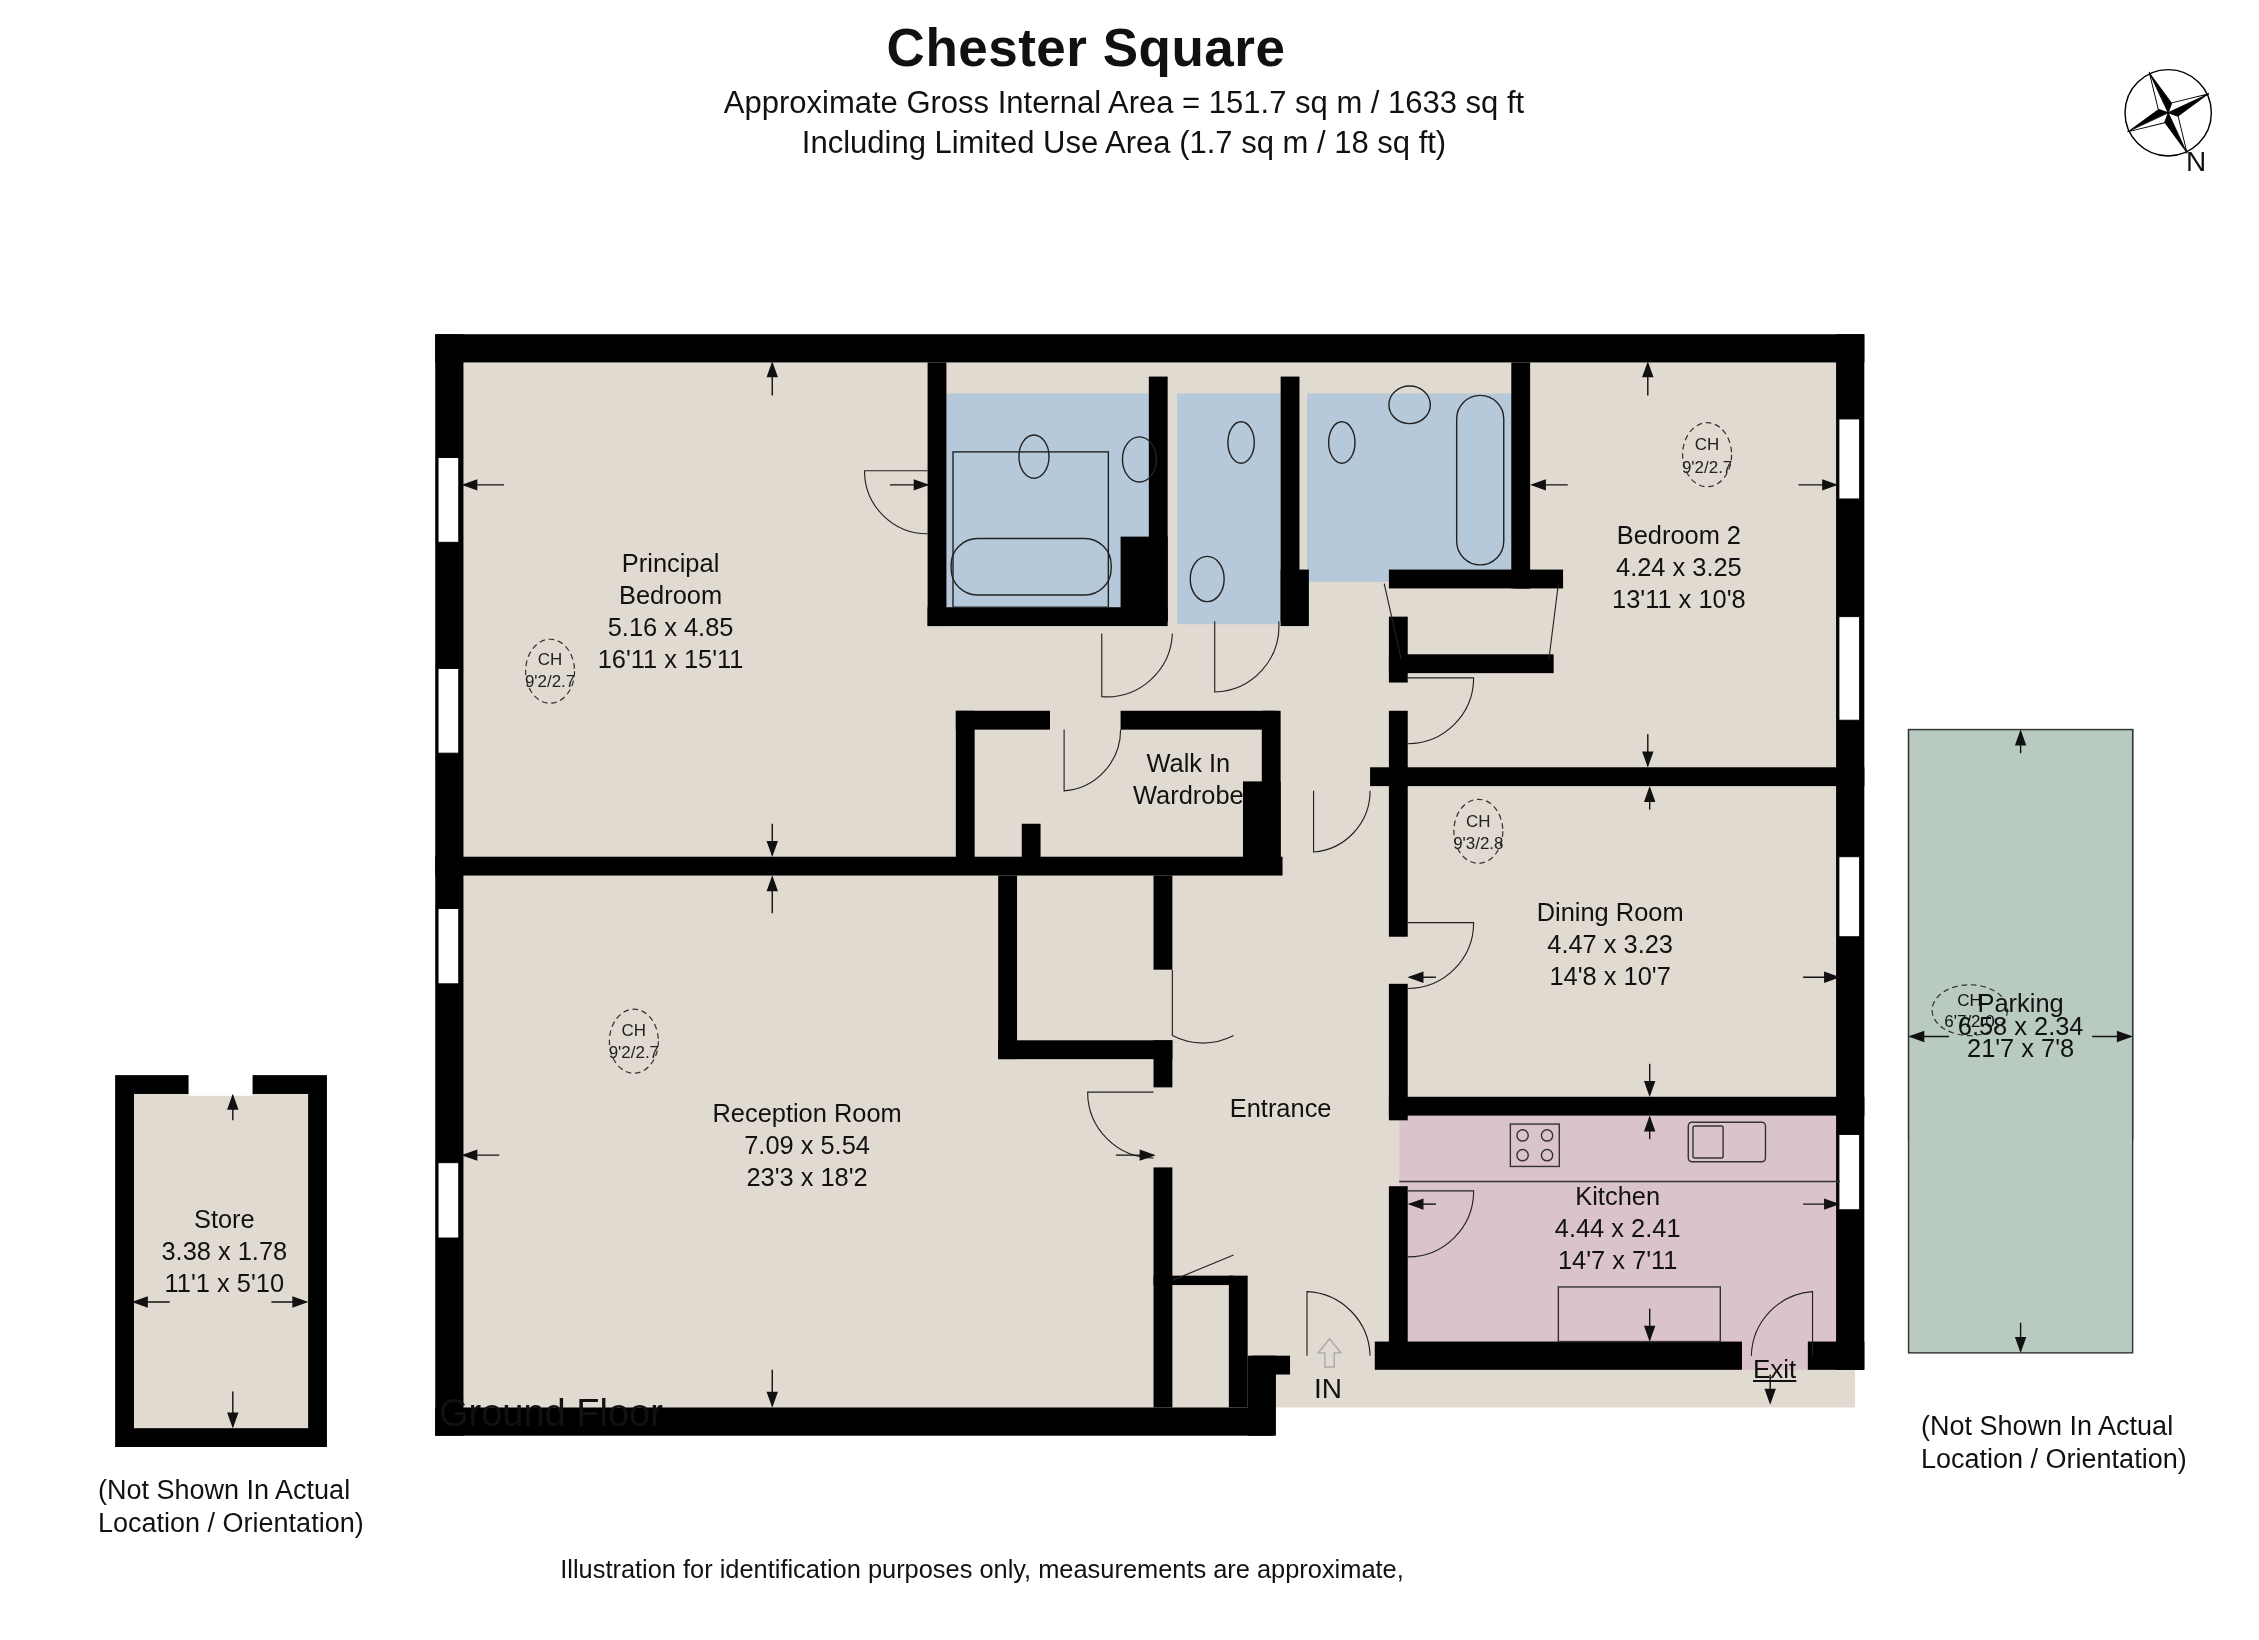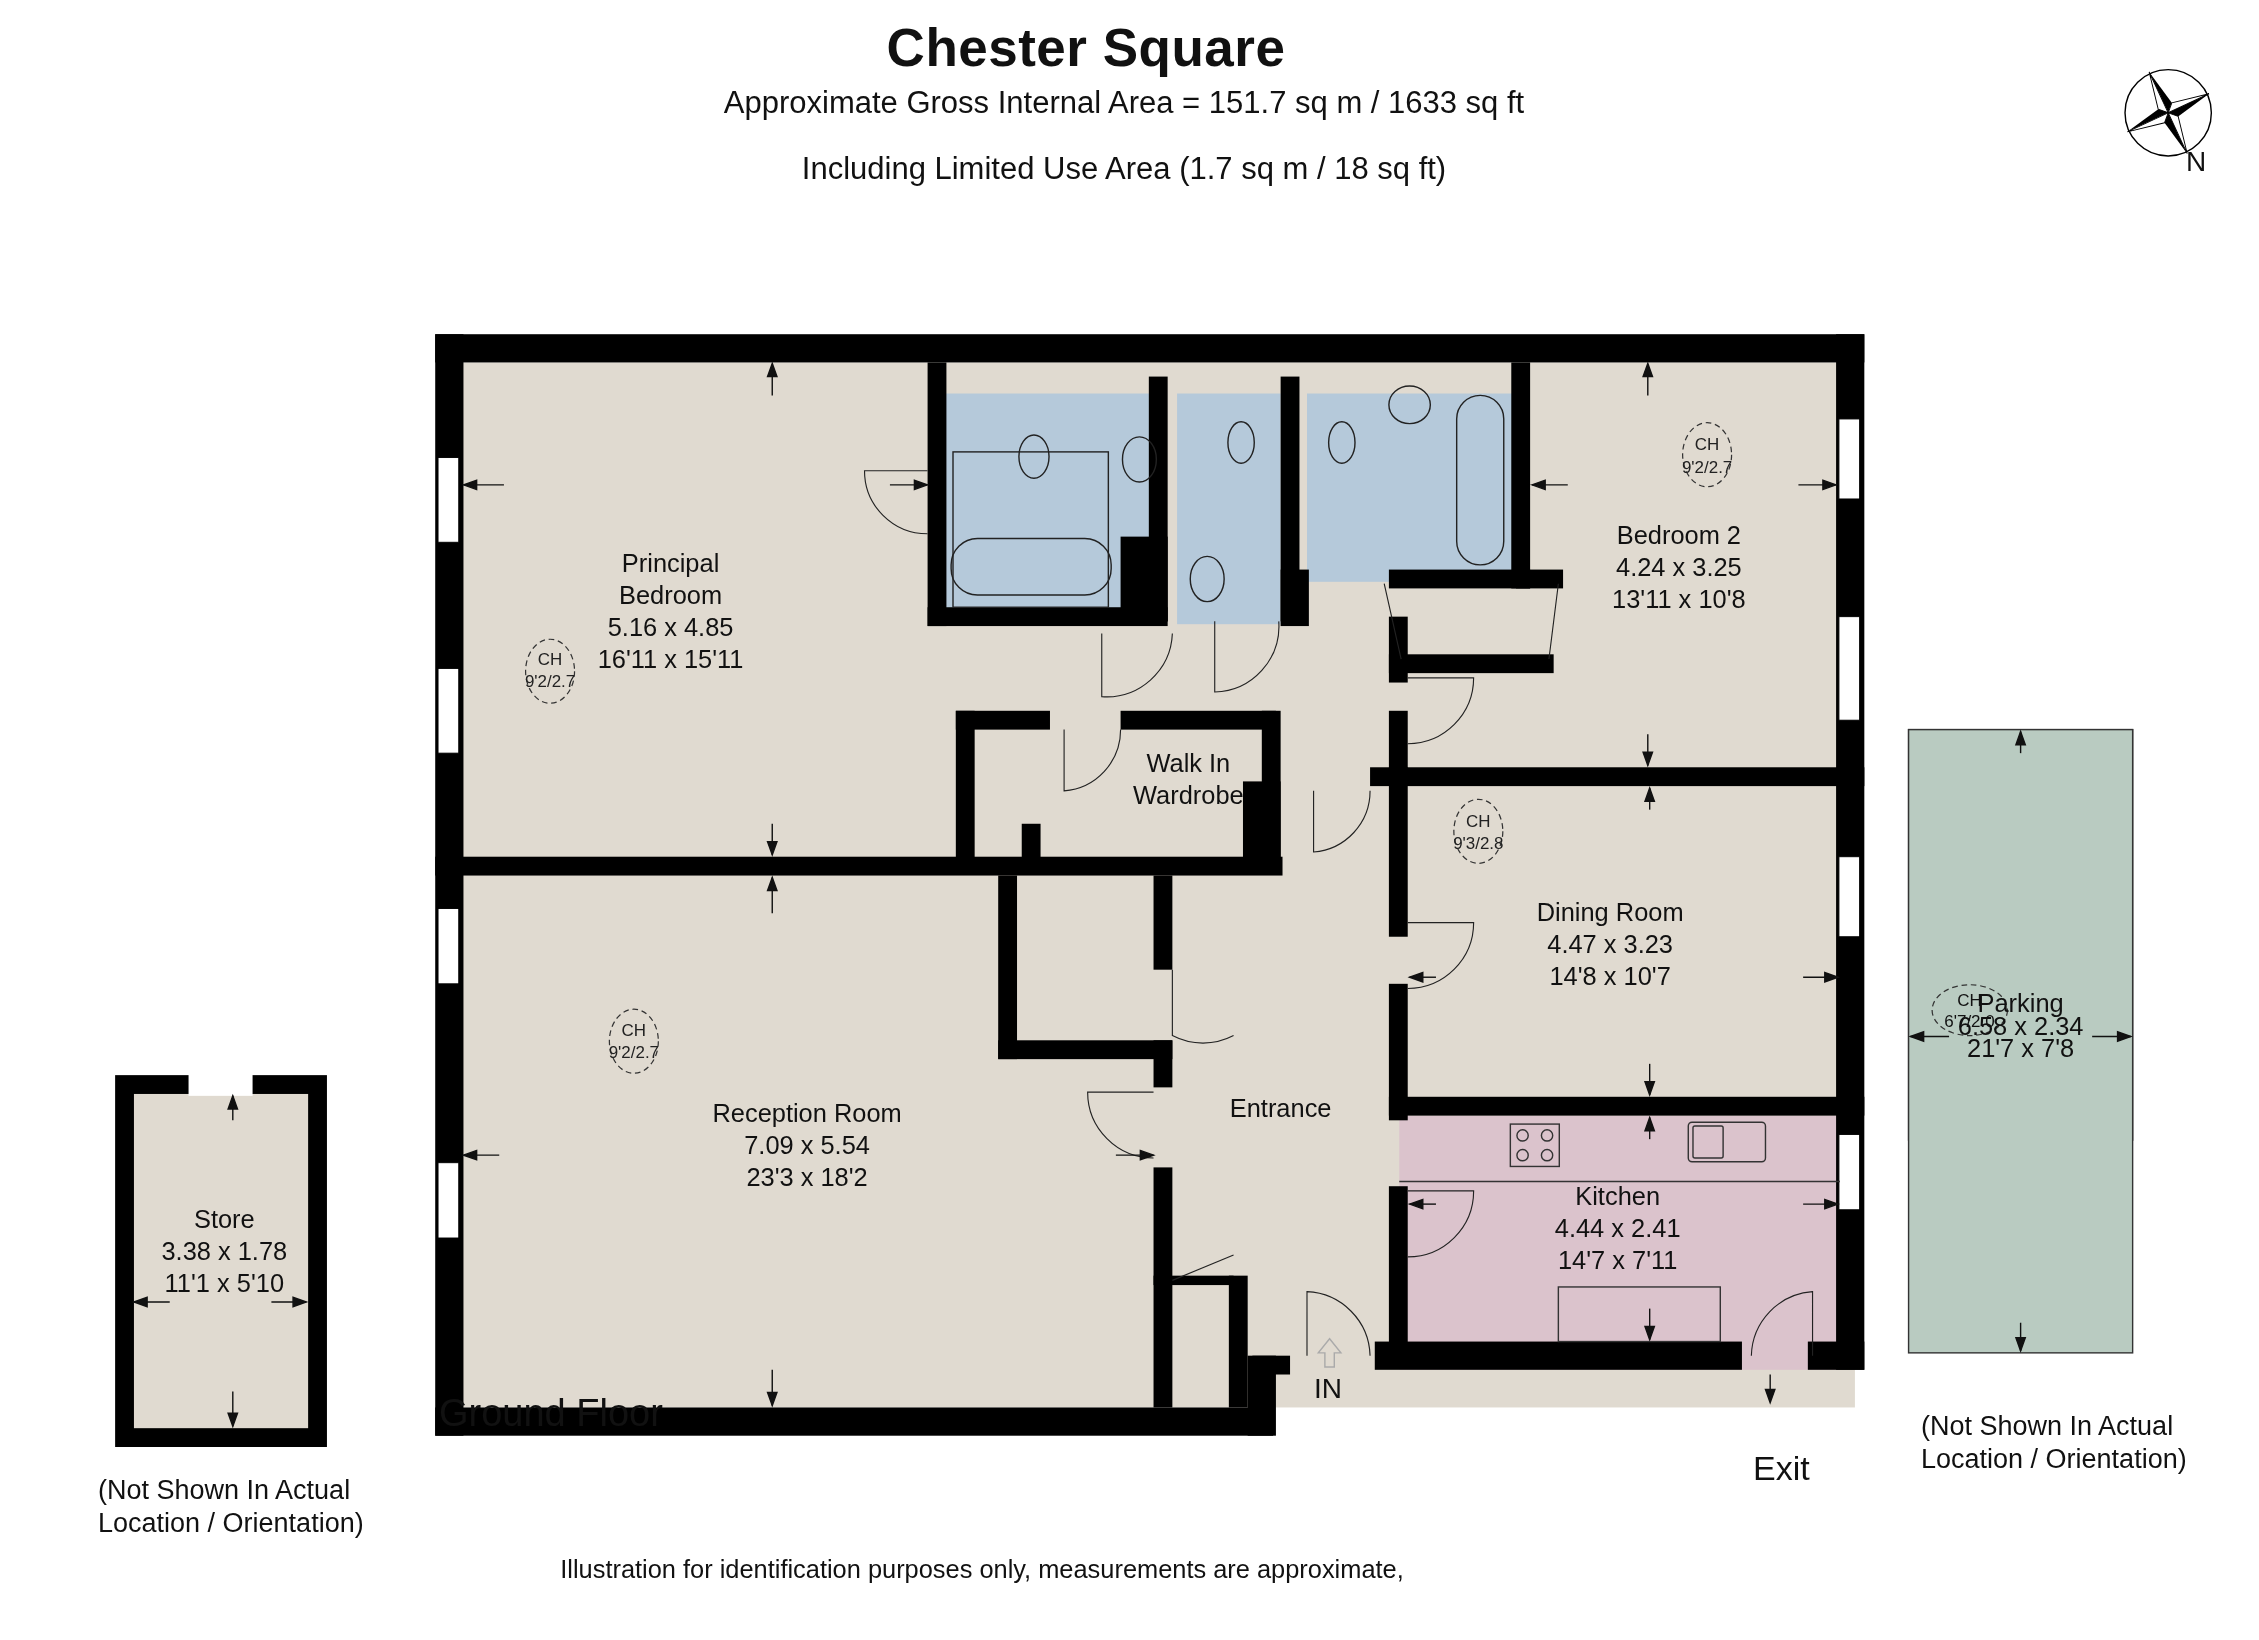--- a/index.html
+++ b/index.html
@@ -1,20 +1,20 @@
 <!DOCTYPE html>
 <html style="font-size:15px"><head>
 <meta charset="utf-8">
 <style>
   html, body { margin: 0; padding: 0; background: #ffffff; }
   body { width: 2260px; height: 1640px; position: relative; overflow: hidden; font-family: "Liberation Sans", sans-serif; color: #111; }
   .title { position: absolute; left: 0; width: 2172px; top: 17px; text-align: center; font-weight: bold; font-size: 53px; letter-spacing: 0.5px; }
   .subtitle { position: absolute; left: 0; width: 2248px; text-align: center; font-size: 31px; }
   .sub1 { top: 85px; }
-  .sub2 { top: 151px; }
+  .sub2 { top: 125px; }
   .compass { position: absolute; left: 2119px; top: 64px; width: 104px; height: 122px; }
   .compass-n { position: absolute; left: 2186px; top: 146px; font-size: 28px; }
   svg.plan { position: absolute; left: 0; top: 0; }
   .room-label { font-family: "Liberation Sans", sans-serif; font-size: 27px; fill: #111; text-anchor: middle; }
   .ch-label { font-family: "Liberation Sans", sans-serif; font-size: 18px; fill: #222; text-anchor: middle; }
   .floor-label { position: absolute; left: 439px; top: 1392px; font-size: 38px; font-weight: normal; }
   .note { position: absolute; font-size: 27px; line-height: 33px; margin-top: 16px; }
   .note-store { left: 98px; top: 1458px; }
   .note-parking { left: 1921px; top: 1394px; }
   .io-label { position: absolute; font-size: 28px; }
@@ -284,21 +284,21 @@
     <text class="room-label" x="2146" y="1133" transform="translate(0,-10)">21'7 x 7'8</text>
   </g>
 </svg>
 
 <div style="position:absolute;left:1932px;top:990px;width:75px;text-align:center;font-size:17px;line-height:21px;">
   <div>CH</div>
   <div>6'7/2.0</div>
 </div>
 
 <div class="io-label" style="left:1314px;top:1373px;">IN</div>
-<div class="io-label" style="left:1753px;top:1449px;font-size:34px;">Exit</div>
+<div class="io-label" style="left:1753px;top:1354px;font-size:26px;text-decoration:underline;">Exit</div>
 
 <div class="floor-label">Ground Floor</div>
 
 <div class="note note-store">
   <div>(Not Shown In Actual</div>
   <div>Location / Orientation)</div>
 </div>
 <div class="note note-parking">
   <div>(Not Shown In Actual</div>
   <div>Location / Orientation)</div>

